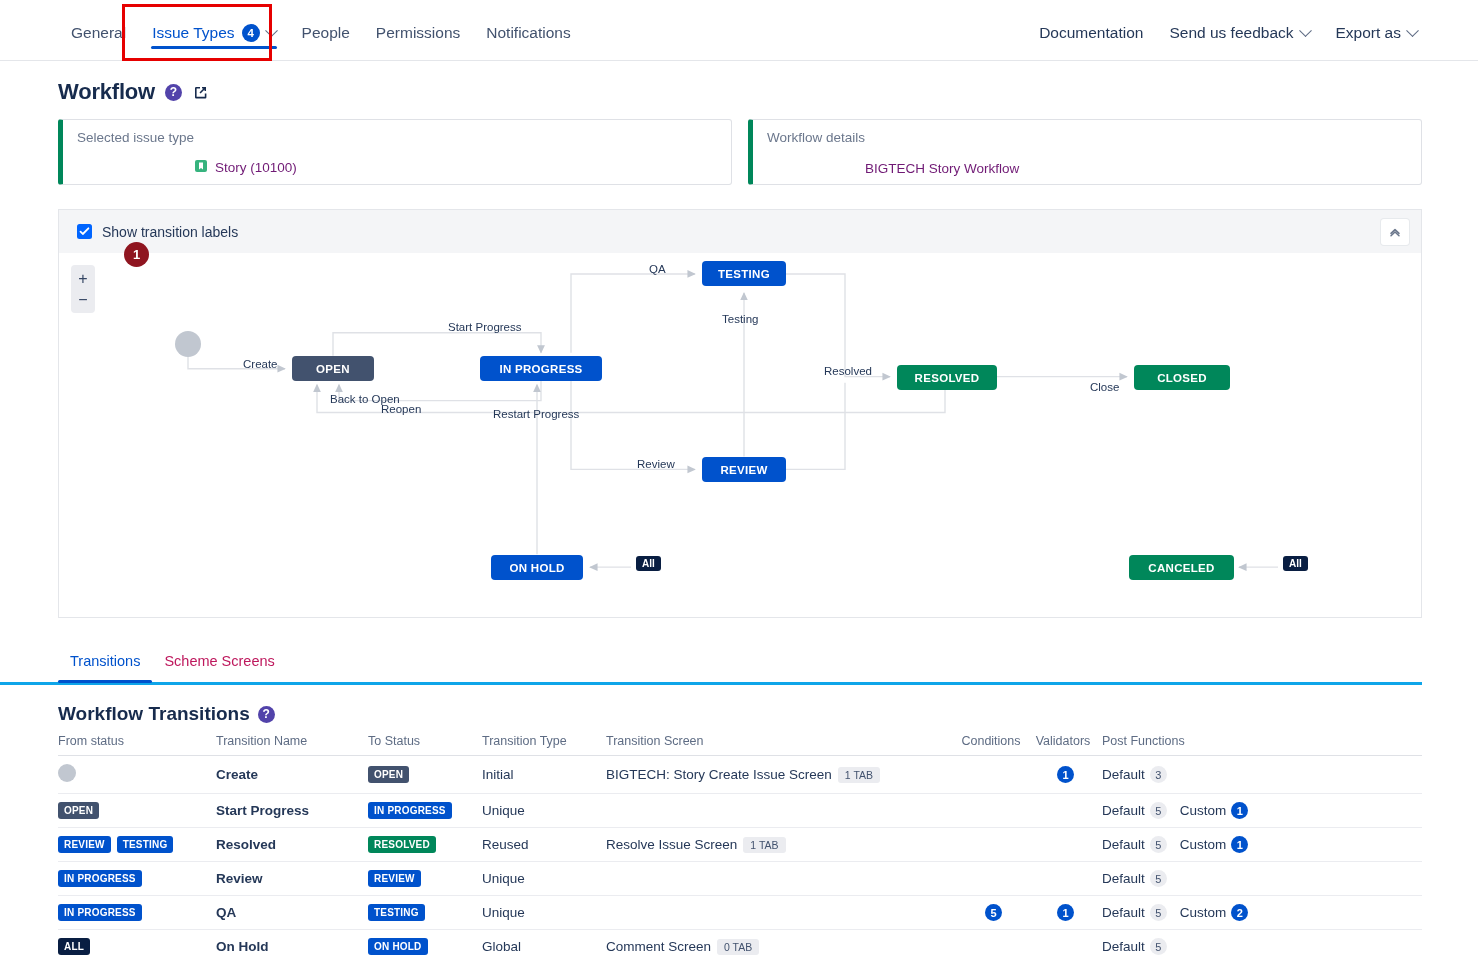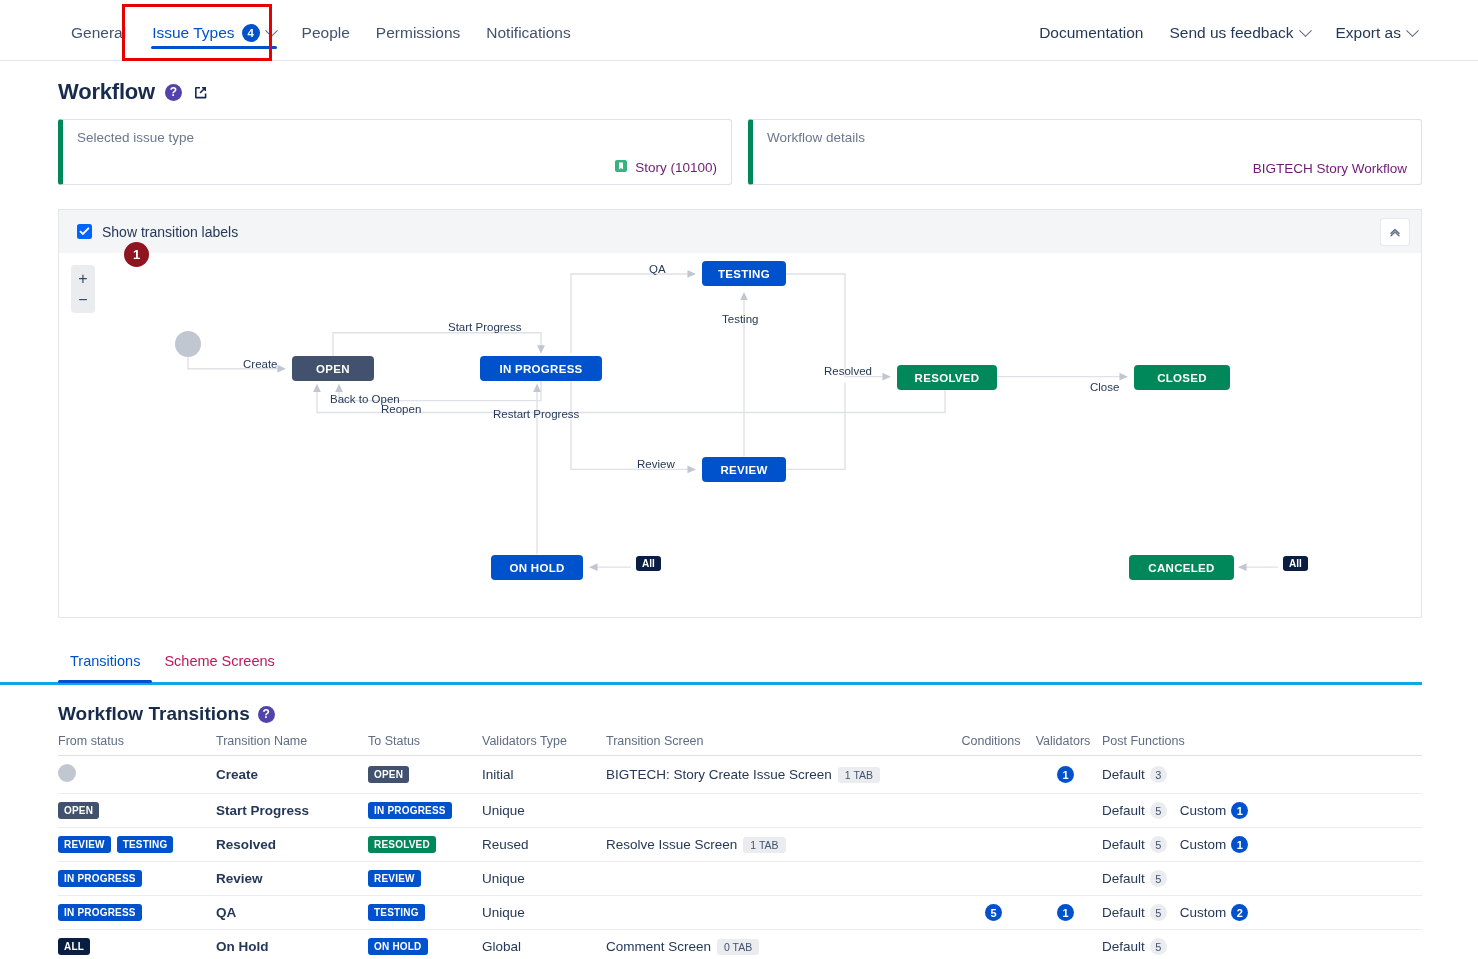--- a/index.html
+++ b/index.html
@@ -78,21 +78,21 @@
     padding: 14px 56px 0 58px;
   }
   .card {
     flex: 1;
     background: #fff;
     border: 1px solid #dfe1e6;
     border-left: 5px solid #00875a;
     border-radius: 3px;
     height: 66px;
     padding: 10px 14px 8px 14px;
-    display: flex; flex-direction: column;
+    display: flex; 
     position: relative;
   }
   .card-label { font-size: 13.5px; color: #6b778c; }
   .card-value {
     margin-top: auto; align-self: flex-end;
     font-size: 13.5px; color: #701a75;
     display: flex; align-items: center; gap: 7px;
   }
 
   
@@ -444,21 +444,21 @@
   <div class="tt-title">
     <h2>Workflow Transitions</h2>
     <span class="help-icon">?</span>
   </div>
   <table class="tt">
     <thead>
         <tr id="ttHead">
           <th class="c-from">From status</th>
           <th class="c-name">Transition Name</th>
           <th class="c-to">To Status</th>
-          <th class="c-type">Validators Type</th>
+          <th class="c-type">Transition Type</th>
           <th class="c-scr">Transition Screen</th>
           <th class="c-cond">Conditions</th>
           <th class="c-val">Validators</th>
           <th class="c-post">Post Functions</th>
         </tr>
       </thead>
     <tbody id="ttBody">
         <tr>
     <td class="c-from"><span class="grey-dot"></span></td>
     <td class="c-name"><span class="tname">Create</span></td>

